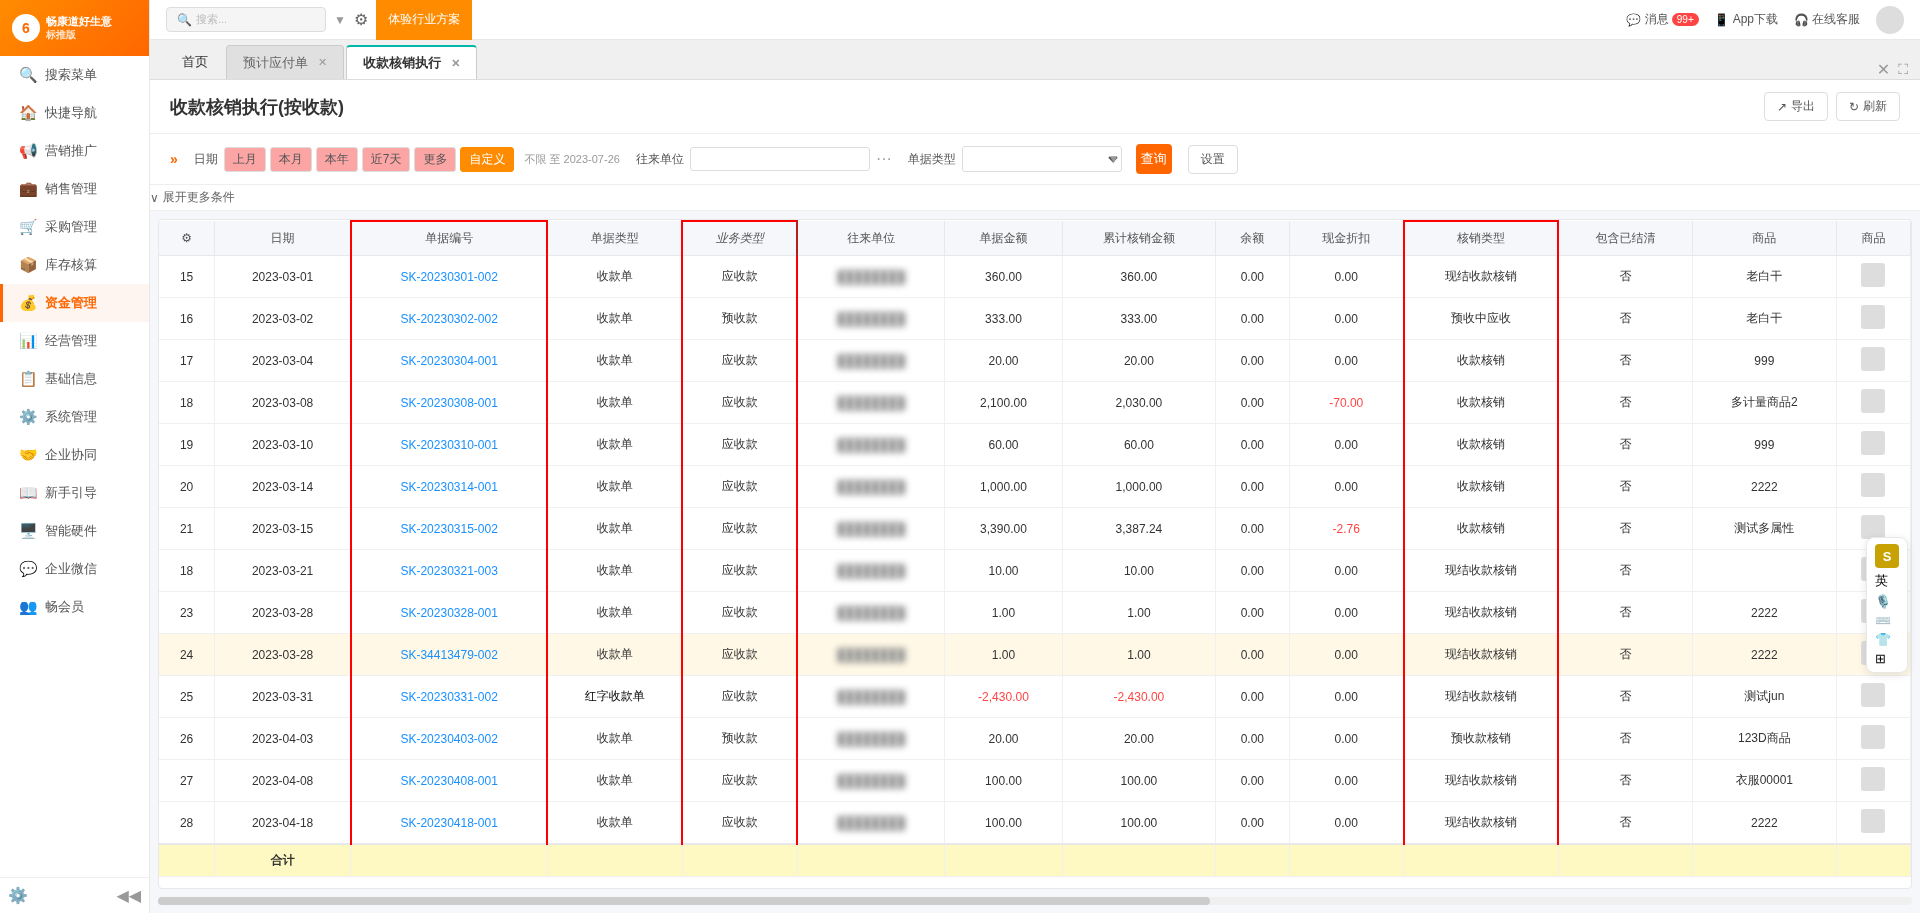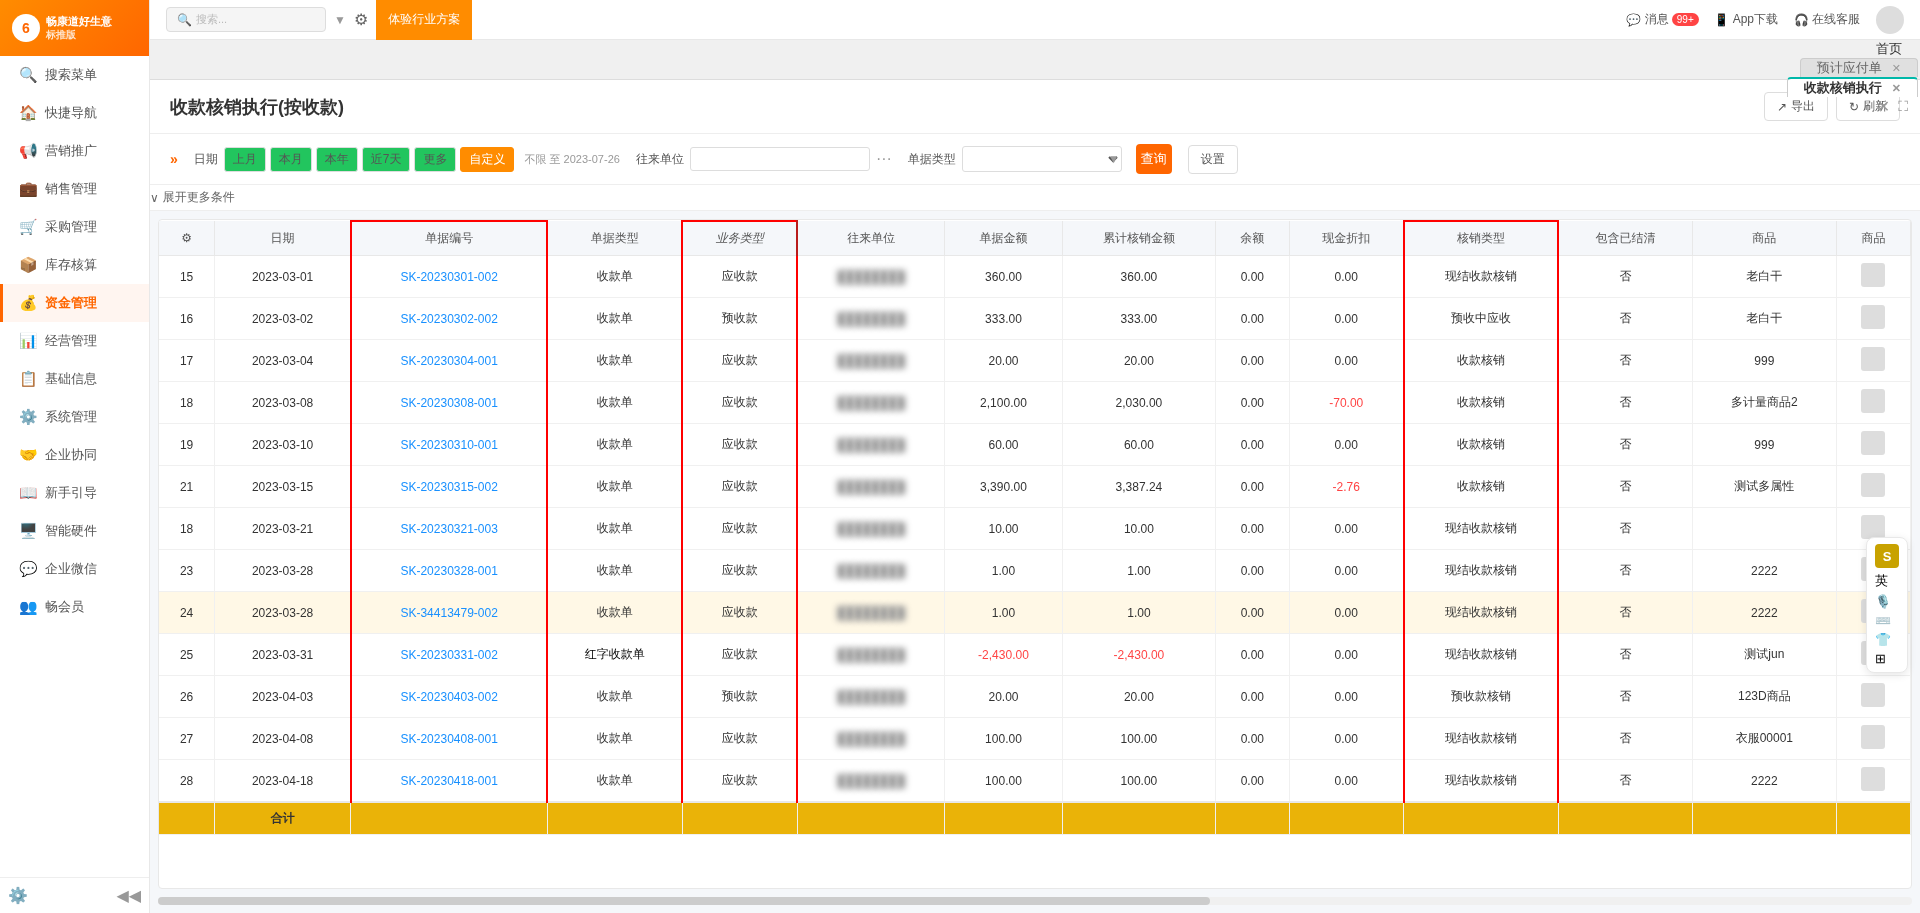--- a/index.html
+++ b/index.html
@@ -66,24 +66,23 @@
       padding: 4px 10px; font-size: 12px; color: #999; width: 160px;
       display: flex; align-items: center; gap: 4px;
     }
     .top-bar-right { display: flex; align-items: center; gap: 16px; font-size: 12px; color: #555; }
     .badge { background: #ff4444; color: white; border-radius: 8px; padding: 1px 5px; font-size: 10px; }
     .btn-industry { background: #ff8c00; color: white; border: none; border-radius: 4px; padding: 18px 12px; font-size: 12px; cursor: pointer; }
 
     
     .tab-bar {
       height: 40px; background: #f0f0f0;
-      display: flex; align-items: flex-end; padding: 0 0 0 8px;
+      display: flex; align-items: flex-end; padding: 0 0 0 16px;
       border-bottom: 1px solid #ddd;
       position: relative;
-      flex-direction: column;
     }
     .tab {
       height: 34px; padding: 0 16px;
       display: flex; align-items: center; gap: 6px;
       cursor: pointer; font-size: 13px; color: #666;
       background: #e0e0e0; border-radius: 4px 4px 0 0;
       margin-right: 2px; border: 1px solid #ccc; border-bottom: none;
     }
     .tab.active { background: #fff; color: #333; font-weight: bold; border-top: 2px solid #00b8a9; }
     .tab-close { font-size: 11px; color: #999; margin-left: 4px; }
@@ -111,21 +110,21 @@
       padding: 10px 20px;
       border-bottom: 1px solid #eee;
       display: flex; align-items: center; gap: 16px; flex-wrap: wrap;
     }
     .filter-toggle { color: #ff6600; cursor: pointer; font-size: 14px; font-weight: bold; }
     .filter-group { display: flex; align-items: center; gap: 6px; }
     .filter-label { color: #555; font-size: 12px; }
     .filter-date-btns { display: flex; gap: 4px; }
     .filter-date-btn {
       padding: 3px 8px; border: 1px solid #ddd; border-radius: 3px;
-      background: #22c55e; font-size: 12px; cursor: pointer; color: #555;
+      background: #fca5a5; font-size: 12px; cursor: pointer; color: #555;
     }
     .filter-date-btn.custom { background: #ff8c00; color: white; border-color: #ff8c00; }
     .filter-date-range { color: #999; font-size: 11px; margin-left: 4px; }
     .filter-input {
       border: 1px solid #ddd; border-radius: 3px; padding: 4px 8px;
       font-size: 12px; width: 180px; color: #555;
     }
     .filter-select {
       border: 1px solid #ddd; border-radius: 3px; padding: 4px 8px;
       font-size: 12px; width: 160px; color: #555; background: #fff;
@@ -140,21 +139,21 @@
     thead tr { background: #f5f7fa; }
     th {
       padding: 8px 10px; text-align: center; border-bottom: 1px solid #e8e8e8;
       border-right: 1px solid #e8e8e8; color: #555; font-weight: normal; white-space: nowrap;
       position: sticky; top: 0; background: #f5f7fa; z-index: 1;
     }
     td { padding: 7px 10px; text-align: center; border-bottom: 1px solid #f0f0f0; border-right: 1px solid #f0f0f0; color: #333; white-space: nowrap; }
     tr.highlighted td { background: #fff8e6; }
     .link-text { color: #1890ff; cursor: pointer; text-decoration: none; }
 
-    .tfoot-row td { background: #eab308; font-weight: bold; border-top: 2px solid #e8e8e8; }
+    .tfoot-row td { background: #fef9c3; font-weight: bold; border-top: 2px solid #e8e8e8; }
 
     
     .table-scrollbar { height: 8px; background: #f0f0f0; margin: 0 8px 8px; border-radius: 4px; }
     .table-scrollbar-thumb { height: 8px; width: 60%; background: #ccc; border-radius: 4px; }
   </style>
 </head>
 <body>
 
 <div class="sidebar">
   <div class="sidebar-logo">
@@ -431,20 +430,36 @@
               <td>60.00</td>
               <td>60.00</td>
               <td>0.00</td>
               <td>0.00</td>
               <td style="border-left: 2px solid red; border-right: 2px solid red;">收款核销</td>
               <td>否</td>
               <td>999</td>
               <td><div style="width: 24px; height: 24px; background: rgb(221, 221, 221); border-radius: 3px; display: inline-block;"></div></td>
             </tr>
             <tr>
+              <td>20</td>
+              <td>2023-03-14</td>
+              <td style="border-left: 2px solid red; border-right: 2px solid red;"><a class="link-text" href="#">SK-20230314-001</a></td>
+              <td>收款单</td>
+              <td style="border-left: 2px solid red; border-right: 2px solid red;">应收款</td>
+              <td><span style="color:transparent; text-shadow: 0 0 6px #999; user-select:none;">████████</span></td>
+              <td>1,000.00</td>
+              <td>1,000.00</td>
+              <td>0.00</td>
+              <td>0.00</td>
+              <td style="border-left: 2px solid red; border-right: 2px solid red;">收款核销</td>
+              <td>否</td>
+              <td>2222</td>
+              <td><div style="width: 24px; height: 24px; background: rgb(221, 221, 221); border-radius: 3px; display: inline-block;"></div></td>
+            </tr>
+            <tr>
               <td>21</td>
               <td>2023-03-15</td>
               <td style="border-left: 2px solid red; border-right: 2px solid red;"><a class="link-text" href="#">SK-20230315-002</a></td>
               <td>收款单</td>
               <td style="border-left: 2px solid red; border-right: 2px solid red;">应收款</td>
               <td><span style="color:transparent; text-shadow: 0 0 6px #999; user-select:none;">████████</span></td>
               <td>3,390.00</td>
               <td>3,387.24</td>
               <td>0.00</td>
               <td style="color: rgb(255, 68, 68);">-2.76</td>

